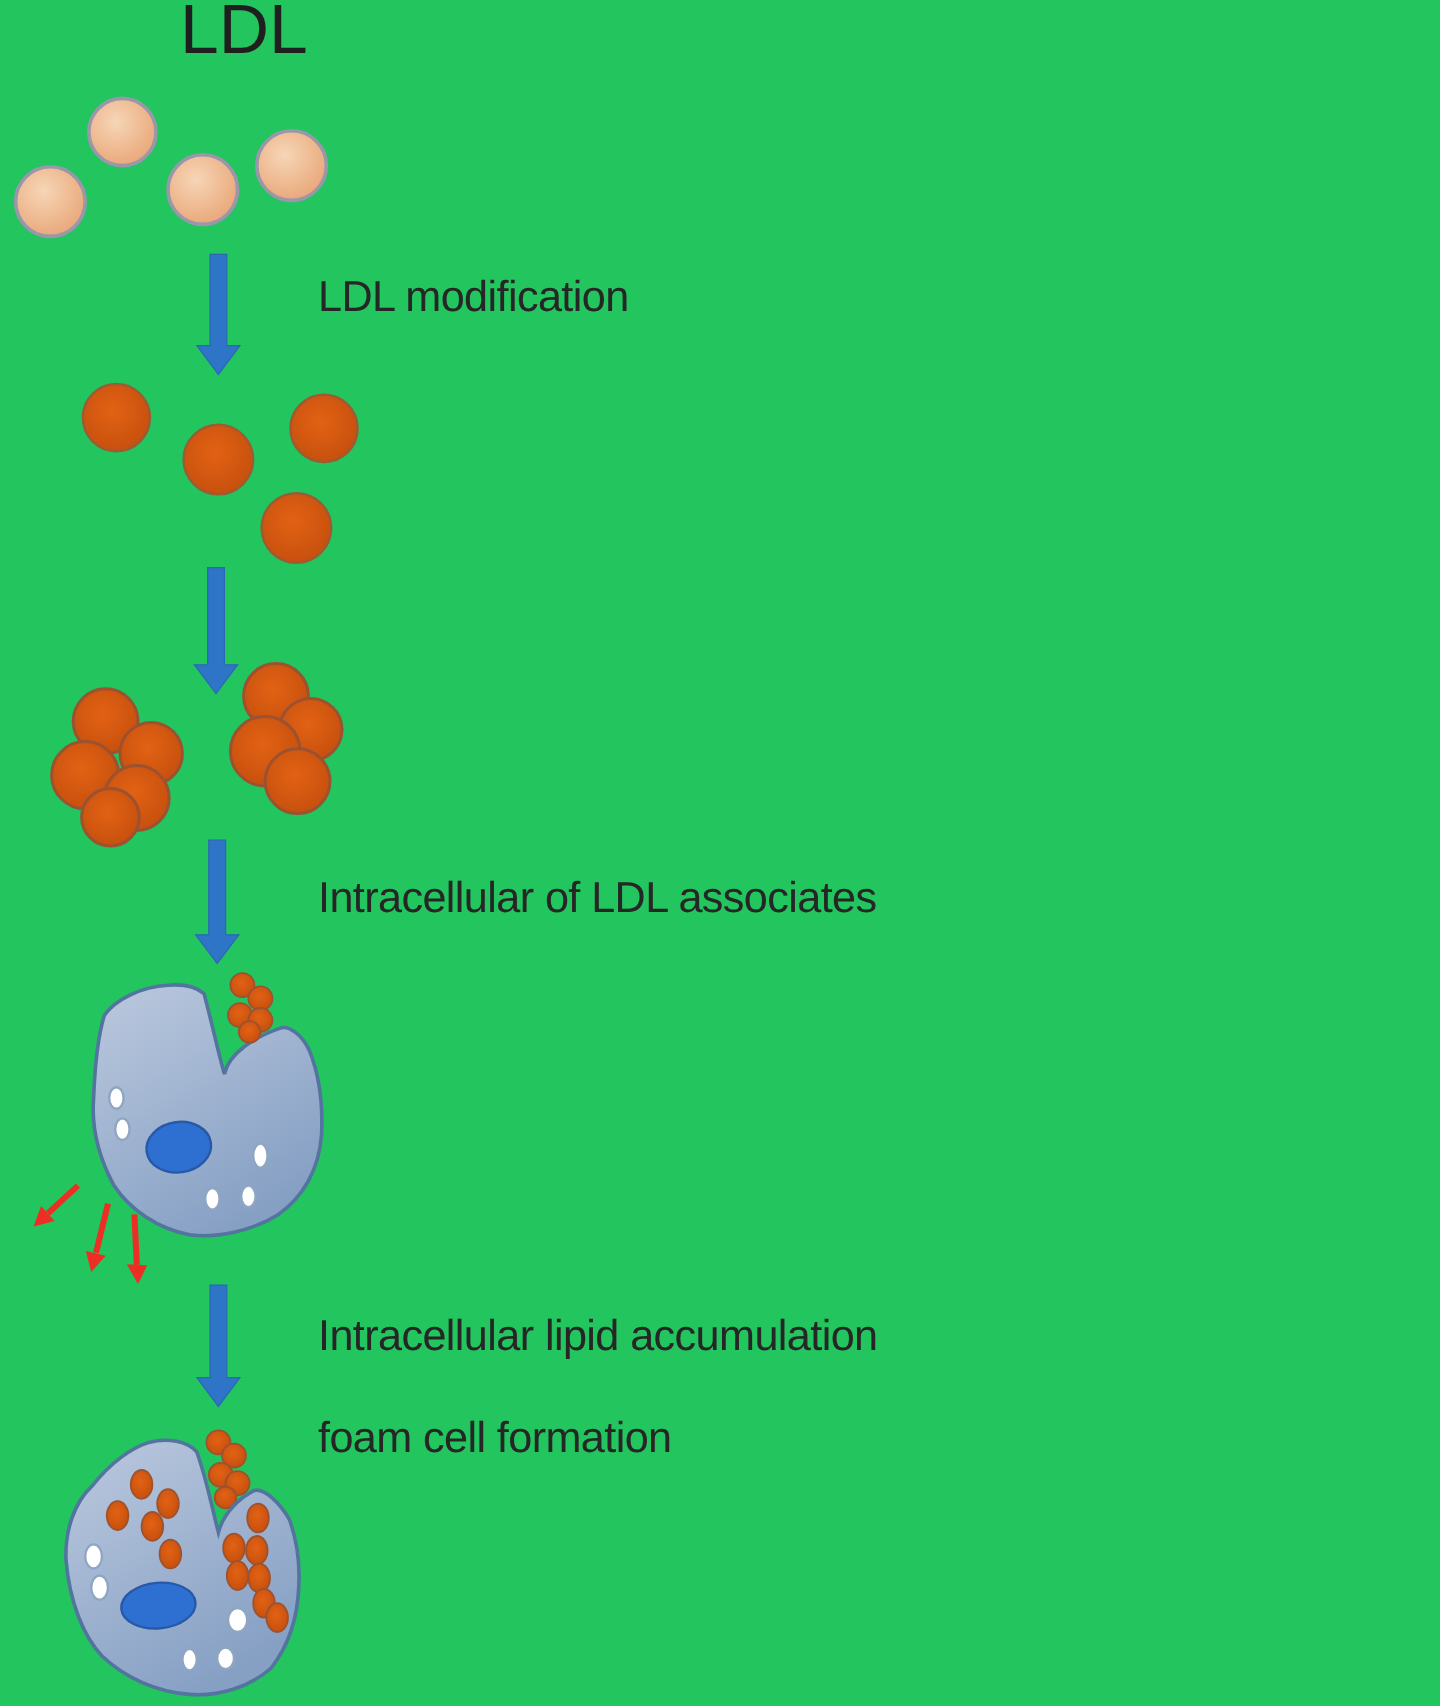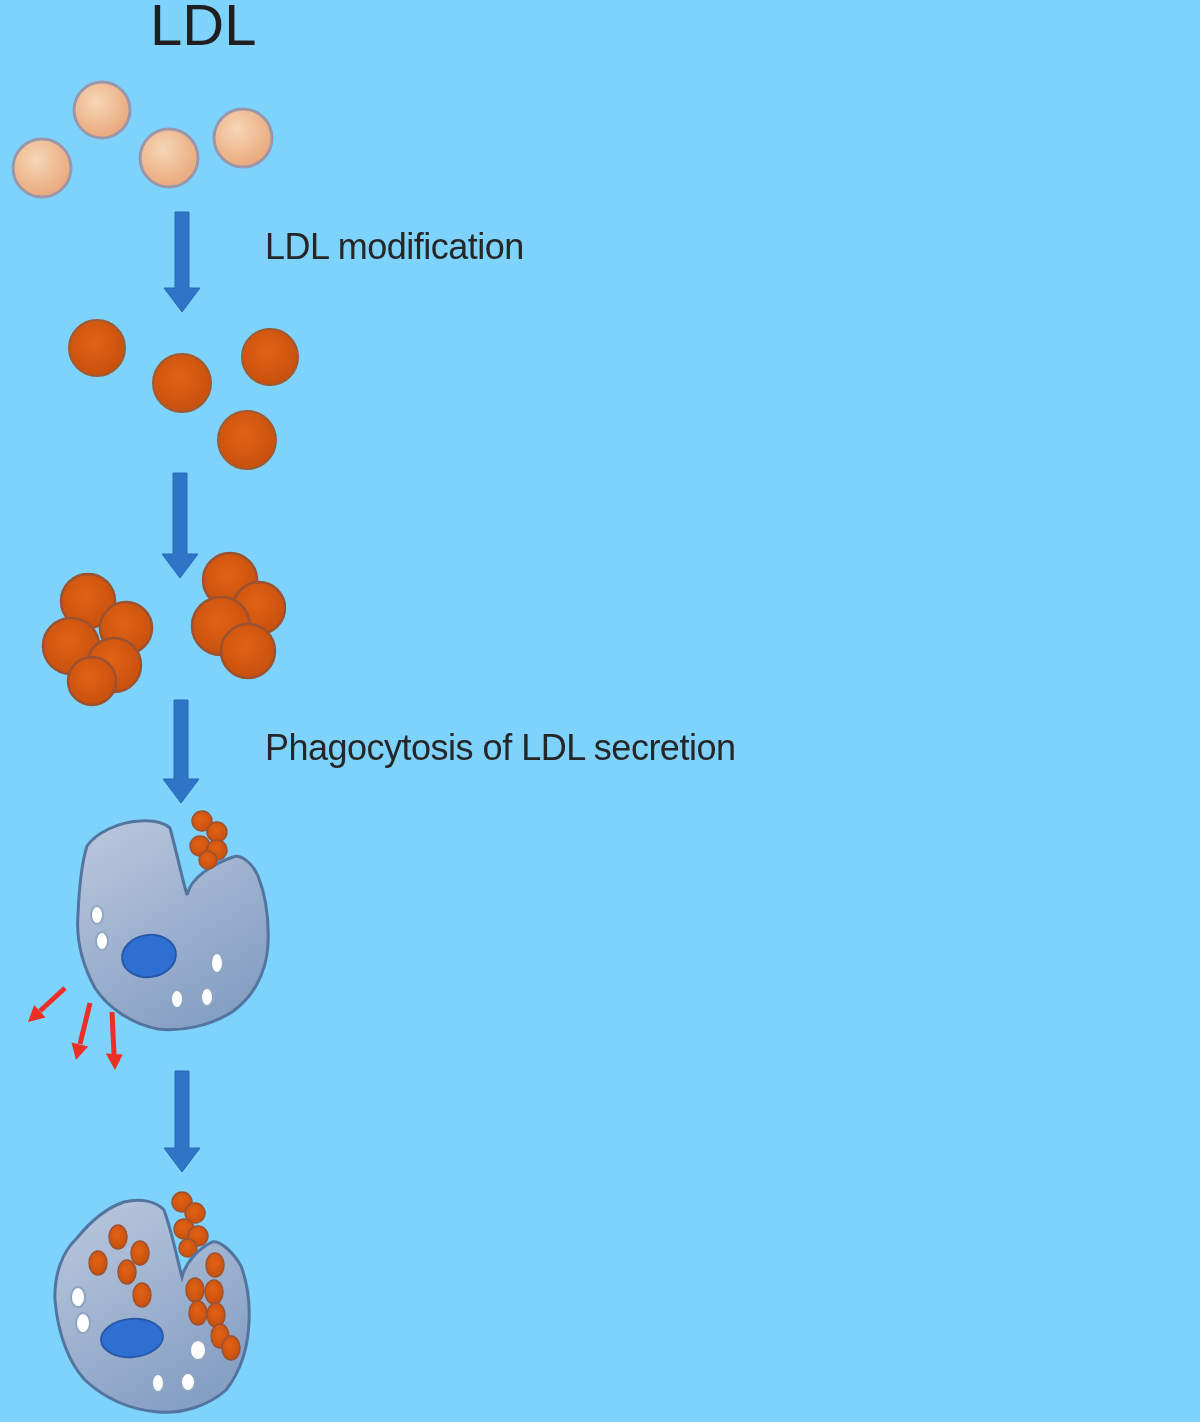--- a/index.html
+++ b/index.html
@@ -1,20 +1,20 @@
 <!DOCTYPE html>
 <html><head>
 <meta charset="utf-8">
 <style>
   html, body { margin: 0; padding: 0; background: #ffffff; }
   .page {
     position: relative;
     width: 1200px;
     height: 1422px;
-    background: #7dd3fc;
+    background: #22c55e;
     overflow: hidden;
     font-family: "Liberation Sans", sans-serif;
   }
   .art {
     position: absolute;
     left: 0; top: 0;
     width: 1200px;
     height: 1422px;
   }
   .title {
@@ -178,15 +178,19 @@
         <ellipse cx="198" cy="1350" rx="8" ry="10" fill="#ffffff" stroke="#8fa6c2" stroke-width="2"></ellipse>
         <ellipse cx="158" cy="1383" rx="6" ry="9" fill="#ffffff" stroke="#8fa6c2" stroke-width="2"></ellipse>
         <ellipse cx="188" cy="1382" rx="7" ry="9" fill="#ffffff" stroke="#8fa6c2" stroke-width="2"></ellipse>
       </g>
     </g>
   </svg>
 
   <div class="title">LDL</div>
 
   <div class="label l1">LDL modification</div>
-  <div class="label l3">Phagocytosis of LDL secretion</div>
+  <div class="label l3">Intracellular of LDL associates</div>
+  <div class="label l5">
+    <div>Intracellular lipid accumulation</div>
+    <div>foam cell formation</div>
+  </div>
 
 </div>
 
 </body></html>

